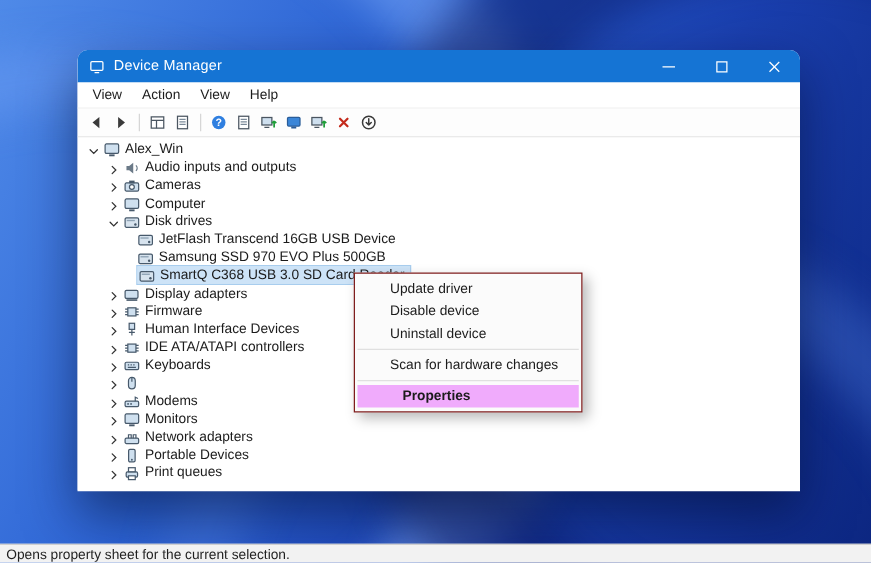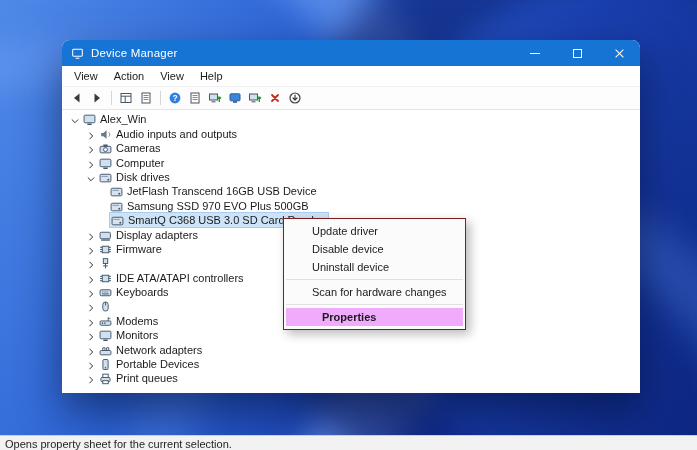--- a/index.html
+++ b/index.html
@@ -367,20 +367,21 @@
       <span class="lbl">Firmware</span>
     </div>
 
     <div class="row lvl1">
       <svg class="chev">
           <use href="#c-right"></use>
         </svg>
       <svg class="ticon">
           <use href="#t-usb"></use>
         </svg>
+      <span class="lbl">Human Interface Devices</span>
     </div>
 
     <div class="row lvl1">
       <svg class="chev">
           <use href="#c-right"></use>
         </svg>
       <svg class="ticon">
           <use href="#t-chip"></use>
         </svg>
       <span class="lbl">IDE ATA/ATAPI controllers</span>

